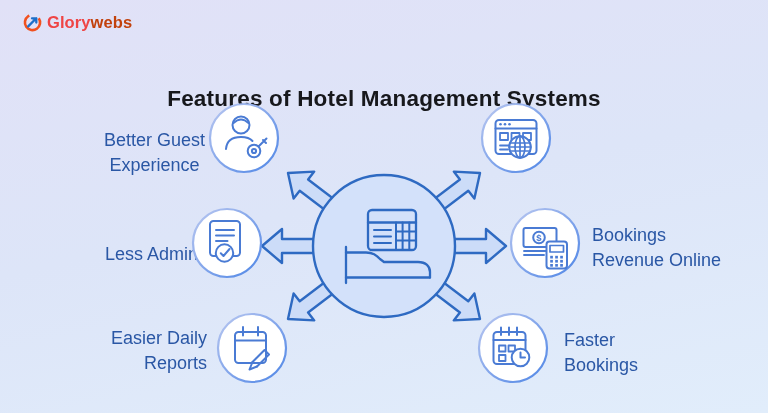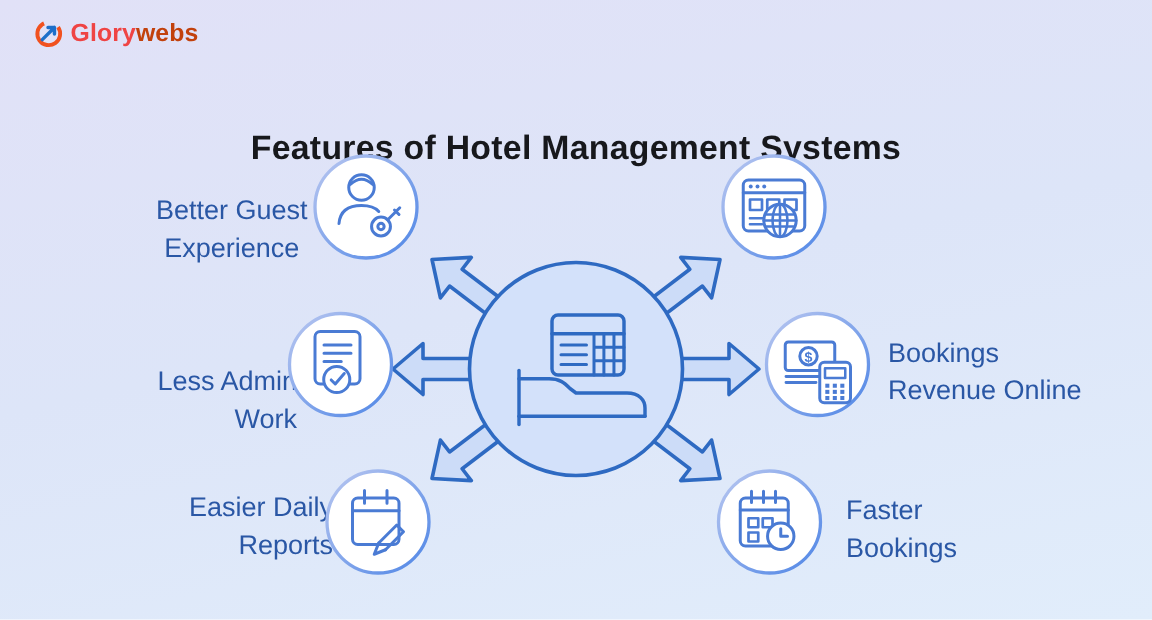--- a/index.html
+++ b/index.html
@@ -89,35 +89,34 @@
         <path d="M18,47 q1,-12 15,-12 q8,0 11.5,4"></path>
         <circle cx="46" cy="49" r="6.3"></circle>
         <circle cx="46" cy="49" r="2.1"></circle>
         <path d="M50.5,44.5 L58.5,36.5 M55,38 l3,3"></path>
       </g>
     </svg>
   </div>
 
   <div class="feature-text al-r" style="right:570px;top:221px;margin-top:21px;">
     <div>Less Admin</div>
-    <div>Work</div>
   </div>
   <div class="fcircle" style="left:191px;top:207px;">
     <svg width="72" height="72" viewBox="0 0 72 72">
       <circle cx="36" cy="36" r="34" fill="#ffffff" stroke="url(#circleBorder)" stroke-width="2.2"></circle>
       <g fill="none" stroke="#4a7bd4" stroke-width="2" stroke-linecap="round" stroke-linejoin="round">
         <rect x="19" y="14" width="30" height="35" rx="3.5"></rect>
         <path d="M25,23 H43 M25,28.5 H43 M25,34 H36.5"></path>
         <circle cx="33.5" cy="46" r="8.7" fill="#ffffff"></circle>
         <path d="M29.8,46.3 l2.7,2.7 l6,-7"></path>
       </g>
     </svg>
   </div>
 
-  <div class="feature-text al-r" style="right:546px;top:326px;">
+  <div class="feature-text al-r" style="right:561px;top:326px;">
     <div>Easier Daily</div>
     <div>Reports</div>
   </div>
   <div class="fcircle" style="left:216px;top:312px;">
     <svg width="72" height="72" viewBox="0 0 72 72">
       <circle cx="36" cy="36" r="34" fill="#ffffff" stroke="url(#circleBorder)" stroke-width="2.2"></circle>
       <g fill="none" stroke="#4a7bd4" stroke-width="2" stroke-linecap="round" stroke-linejoin="round">
         <rect x="19" y="20" width="31" height="31" rx="3.5"></rect>
         <path d="M19,28.5 H50"></path>
         <path d="M27,15 V23.5 M42,15 V23.5"></path>

